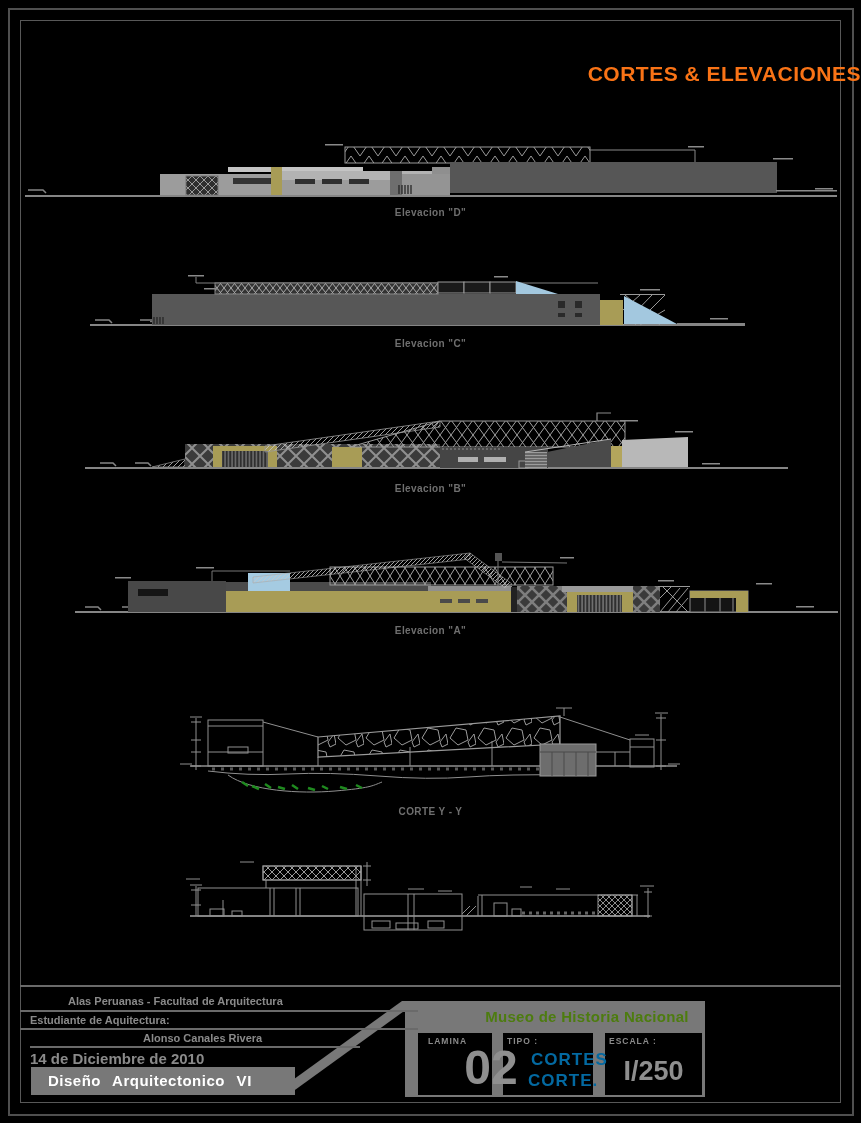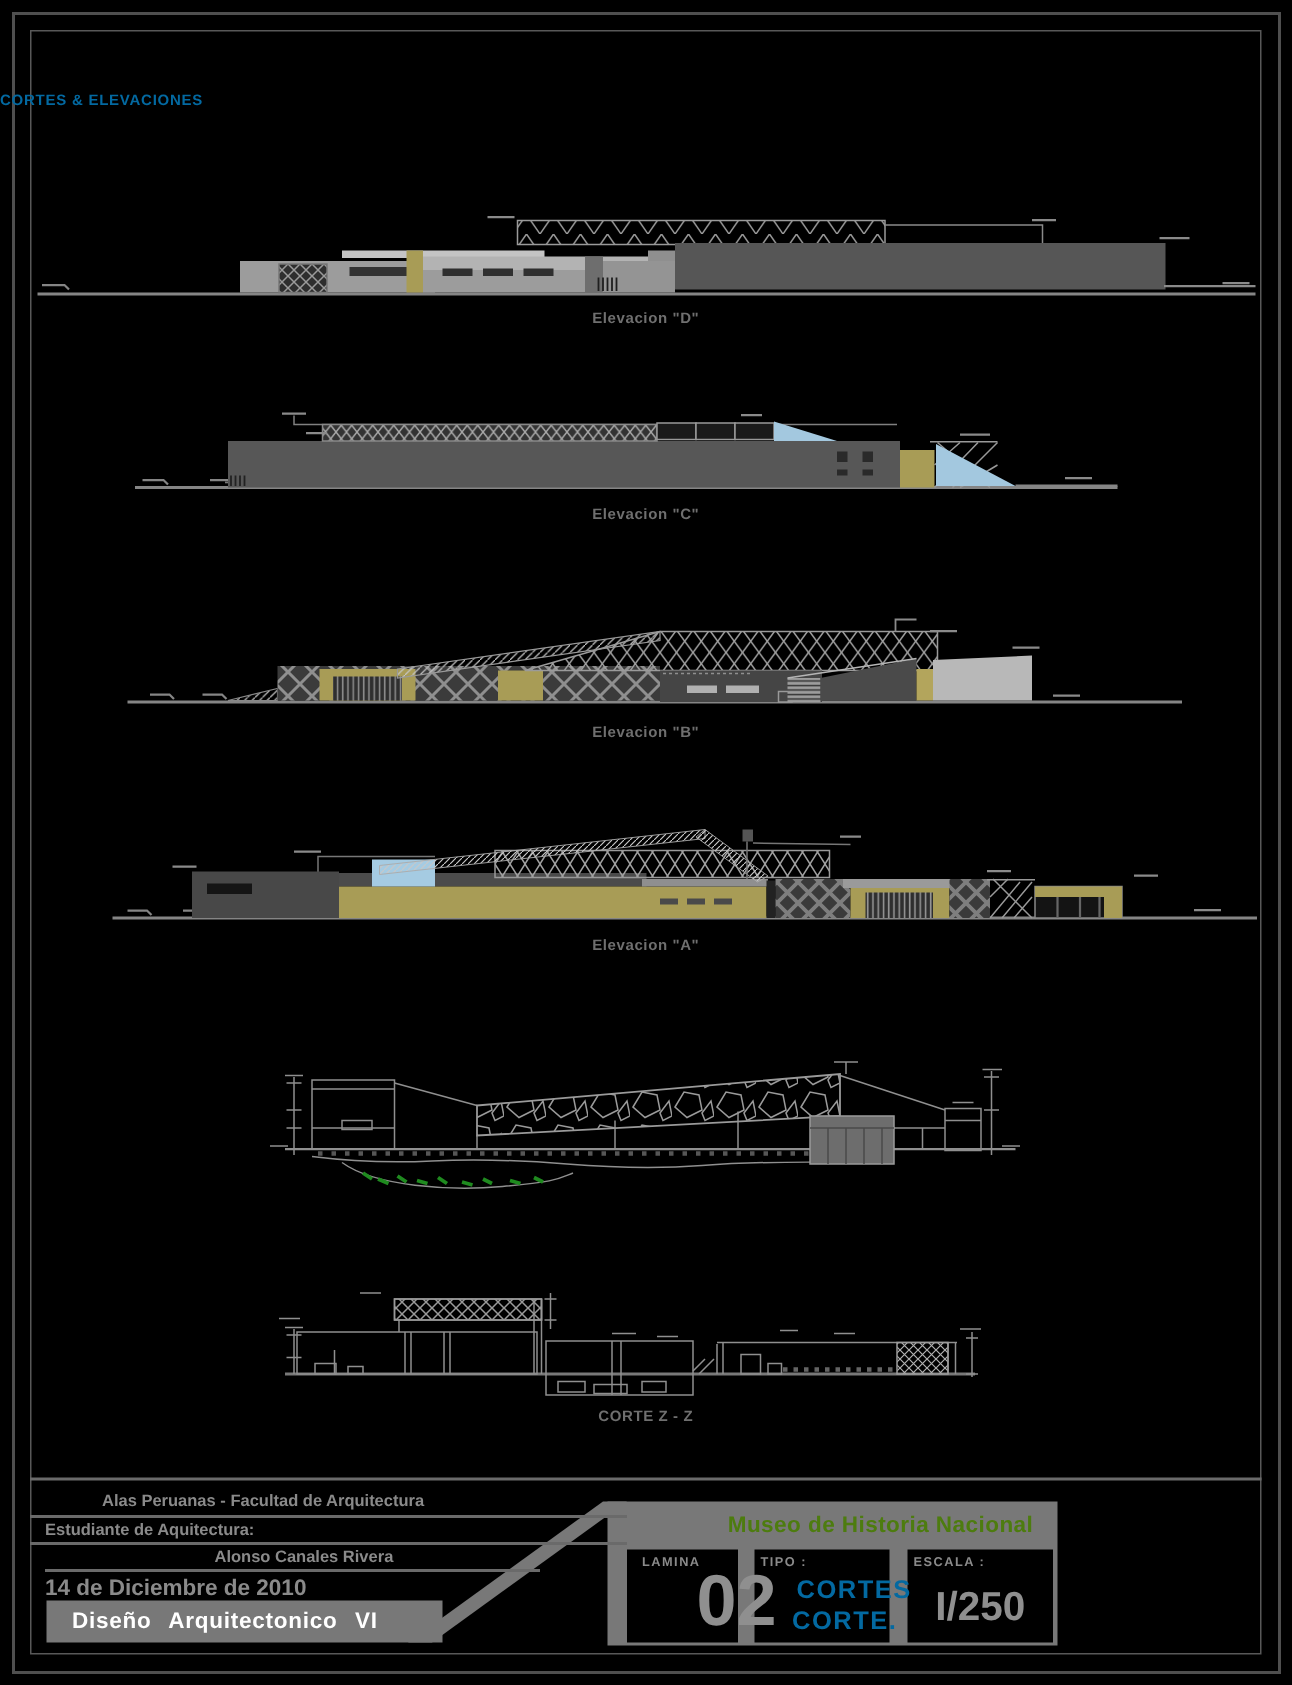--- a/index.html
+++ b/index.html
@@ -1,21 +1,21 @@
 <!DOCTYPE html>
 <html><head>
 <meta charset="utf-8">
 <style>
   html,body{margin:0;padding:0;background:#000;}
   #sheet{position:relative;width:861px;height:1123px;background:#000;overflow:hidden;
          font-family:"Liberation Sans",sans-serif;}
   .frame-outer{position:absolute;left:8px;top:8px;right:7px;bottom:7px;border:2px solid #4f4f4f;}
   .frame-inner{position:absolute;left:20px;top:20px;right:20px;bottom:20px;border:1.5px solid #585858;}
-  .sheet-title{position:absolute;top:62px;left:0;width:100%;text-align:left;
-               font-weight:bold;font-size:10px;letter-spacing:.5px;color:#0369a1;}
+  .sheet-title{position:absolute;top:62px;left:0;width:100%;text-align:right;
+               font-weight:bold;font-size:21px;letter-spacing:.5px;color:#f97316;}
   .lbl{position:absolute;left:0;width:100%;text-align:center;font-weight:bold;
        font-size:10px;letter-spacing:.4px;color:#6f6f6f;}
   .dwg{position:absolute;left:0;width:861px;}
   .hline{position:absolute;background:#6a6a6a;height:1.5px;}
   .tbt{position:absolute;font-weight:bold;color:#8a8a8a;white-space:nowrap;}
   .band-text{position:absolute;font-weight:bold;color:#fff;font-size:15px;word-spacing:7px;letter-spacing:.5px;}
   .proj-title{position:absolute;left:405px;width:364px;top:1008px;text-align:center;
               font-weight:bold;font-size:15px;color:#4d7c0f;letter-spacing:.3px;}
   .big-num{position:absolute;left:418px;width:74px;top:1044px;text-align:center;
            font-weight:bold;font-size:48px;line-height:48px;color:#8f8f8f;padding-left:36px;}
@@ -247,20 +247,21 @@
     <rect x="540" y="744" width="56" height="32" fill="#6d6d6d" stroke="#9a9a9a"></rect>
     <g stroke="#4a4a4a" stroke-width="1">
       <line x1="540" y1="752" x2="596" y2="752"></line>
       <line x1="552" y1="752" x2="552" y2="776"></line>
       <line x1="564" y1="752" x2="564" y2="776"></line>
       <line x1="576" y1="752" x2="576" y2="776"></line>
       <line x1="588" y1="752" x2="588" y2="776"></line>
     </g>
     <path d="M242,782 l6,4 M252,786 l7,3 M265,784 l6,4 M278,787 l7,2 M292,785 l6,4 M308,788 l7,2 M322,786 l6,3 M340,787 l7,2 M356,785 l6,3" stroke="#1f8a1f" stroke-width="2.5" fill="none"></path>
   </svg>
+  <div class="lbl" style="top:806px">CORTE  Y - Y</div>
 
   <svg class="dwg" style="top:855px" width="861" height="82" viewBox="0 855 861 82">
     <defs>
       <pattern id="pzX" width="8" height="8" patternUnits="userSpaceOnUse">
         <path d="M0,0 L8,8 M8,0 L0,8" stroke="#9a9a9a" stroke-width="1" fill="none"></path>
       </pattern>
       <pattern id="pzD" width="6" height="6" patternUnits="userSpaceOnUse">
         <path d="M0,0 L6,6 M6,0 L0,6" stroke="#b0b0b0" stroke-width="0.8" fill="none"></path>
       </pattern>
     </defs>
@@ -289,21 +290,20 @@
       <rect x="512" y="909" width="9" height="7"></rect>
       <line x1="522" y1="913" x2="595" y2="913" stroke-dasharray="3 4" stroke-width="3" opacity="0.7"></line>
       <path d="M632,895 v21 M637,895 v21"></path>
       <line x1="648" y1="888" x2="648" y2="918"></line>
       <path d="M644,892 h8 M644,916 h8 M640,886 h14"></path>
       <path d="M556,889 h14 M520,887 h12"></path>
     </g>
     <rect x="263" y="866" width="98" height="14" fill="url(#pzX)" stroke="#9a9a9a"></rect>
     <rect x="598" y="895" width="34" height="21" fill="url(#pzD)" stroke="#9a9a9a"></rect>
   </svg>
-  <div class="lbl" style="top:939px">CORTE  Z - Z</div>
 
   <div class="hline" style="left:20px;top:985px;width:821px"></div>
 
   <svg style="position:absolute;left:20px;top:985px" width="821" height="117" viewBox="0 0 821 117">
     <polygon points="252,110 382,16 398,16 268,110" fill="#787878"></polygon>
     <rect x="385" y="16" width="300" height="96" fill="#787878"></rect>
     <rect x="398" y="48" width="74" height="62" fill="#000"></rect>
     <rect x="483" y="48" width="90" height="62" fill="#000"></rect>
     <rect x="585" y="48" width="97" height="62" fill="#000"></rect>
   </svg>

